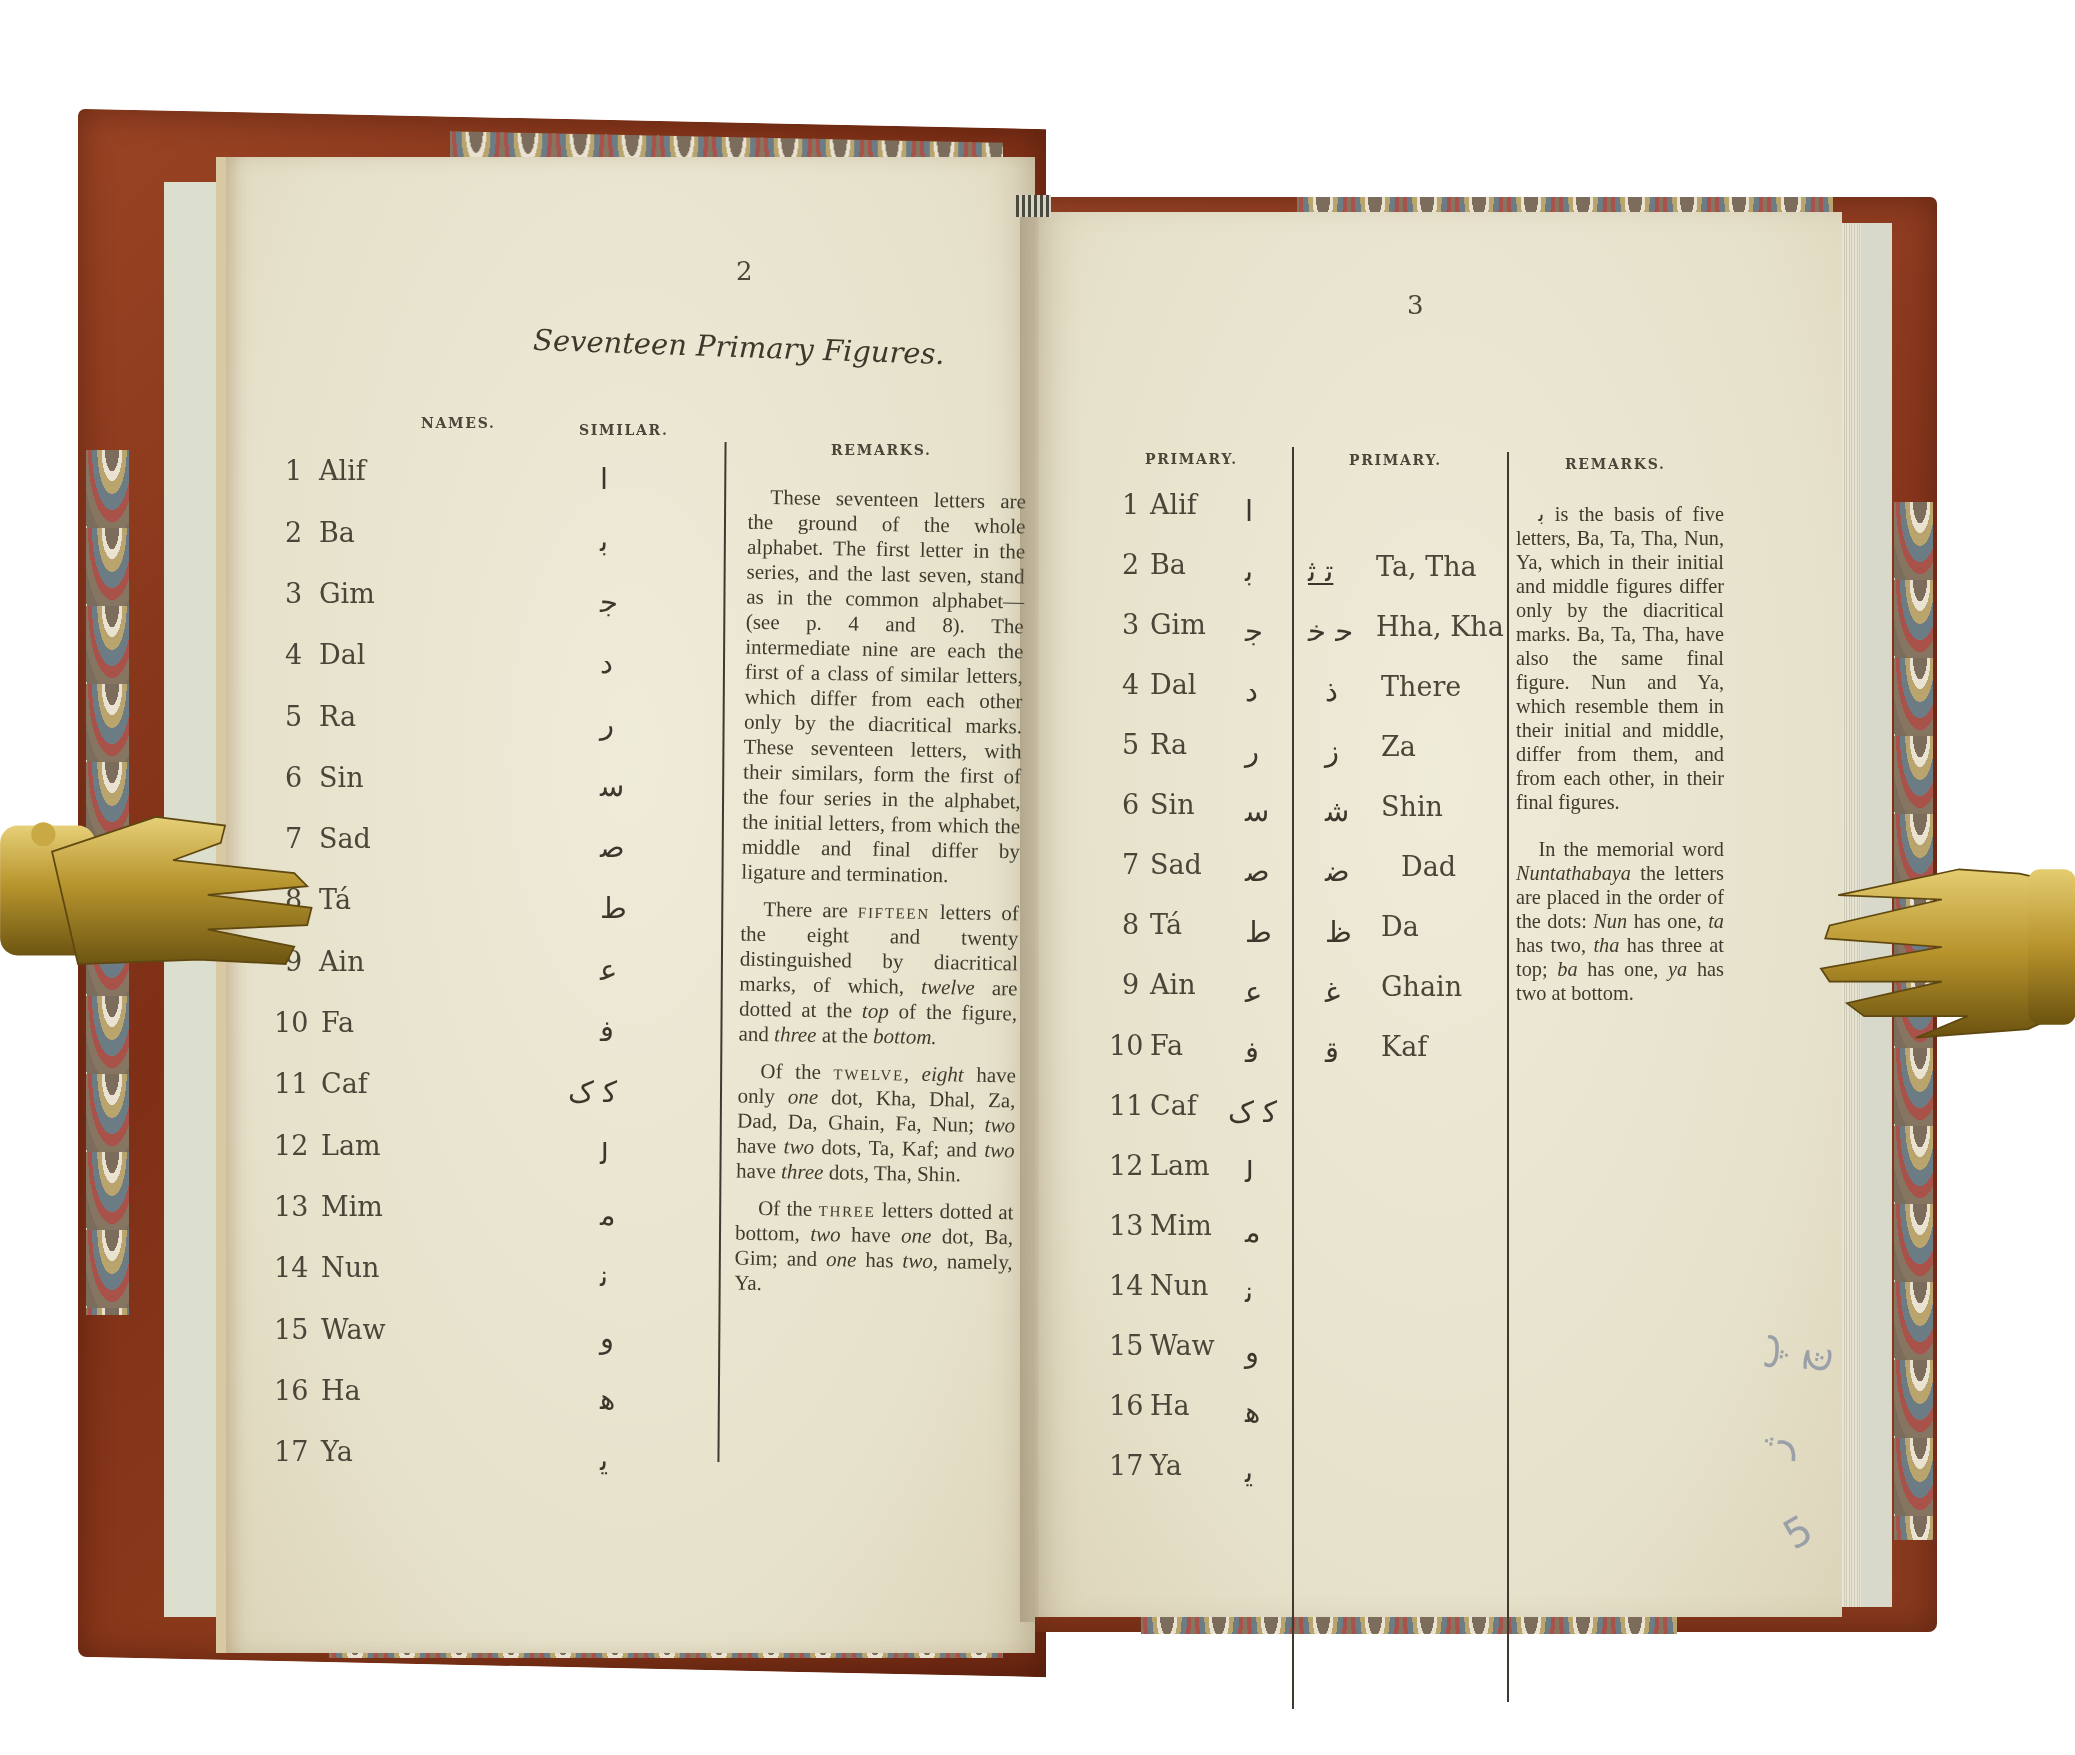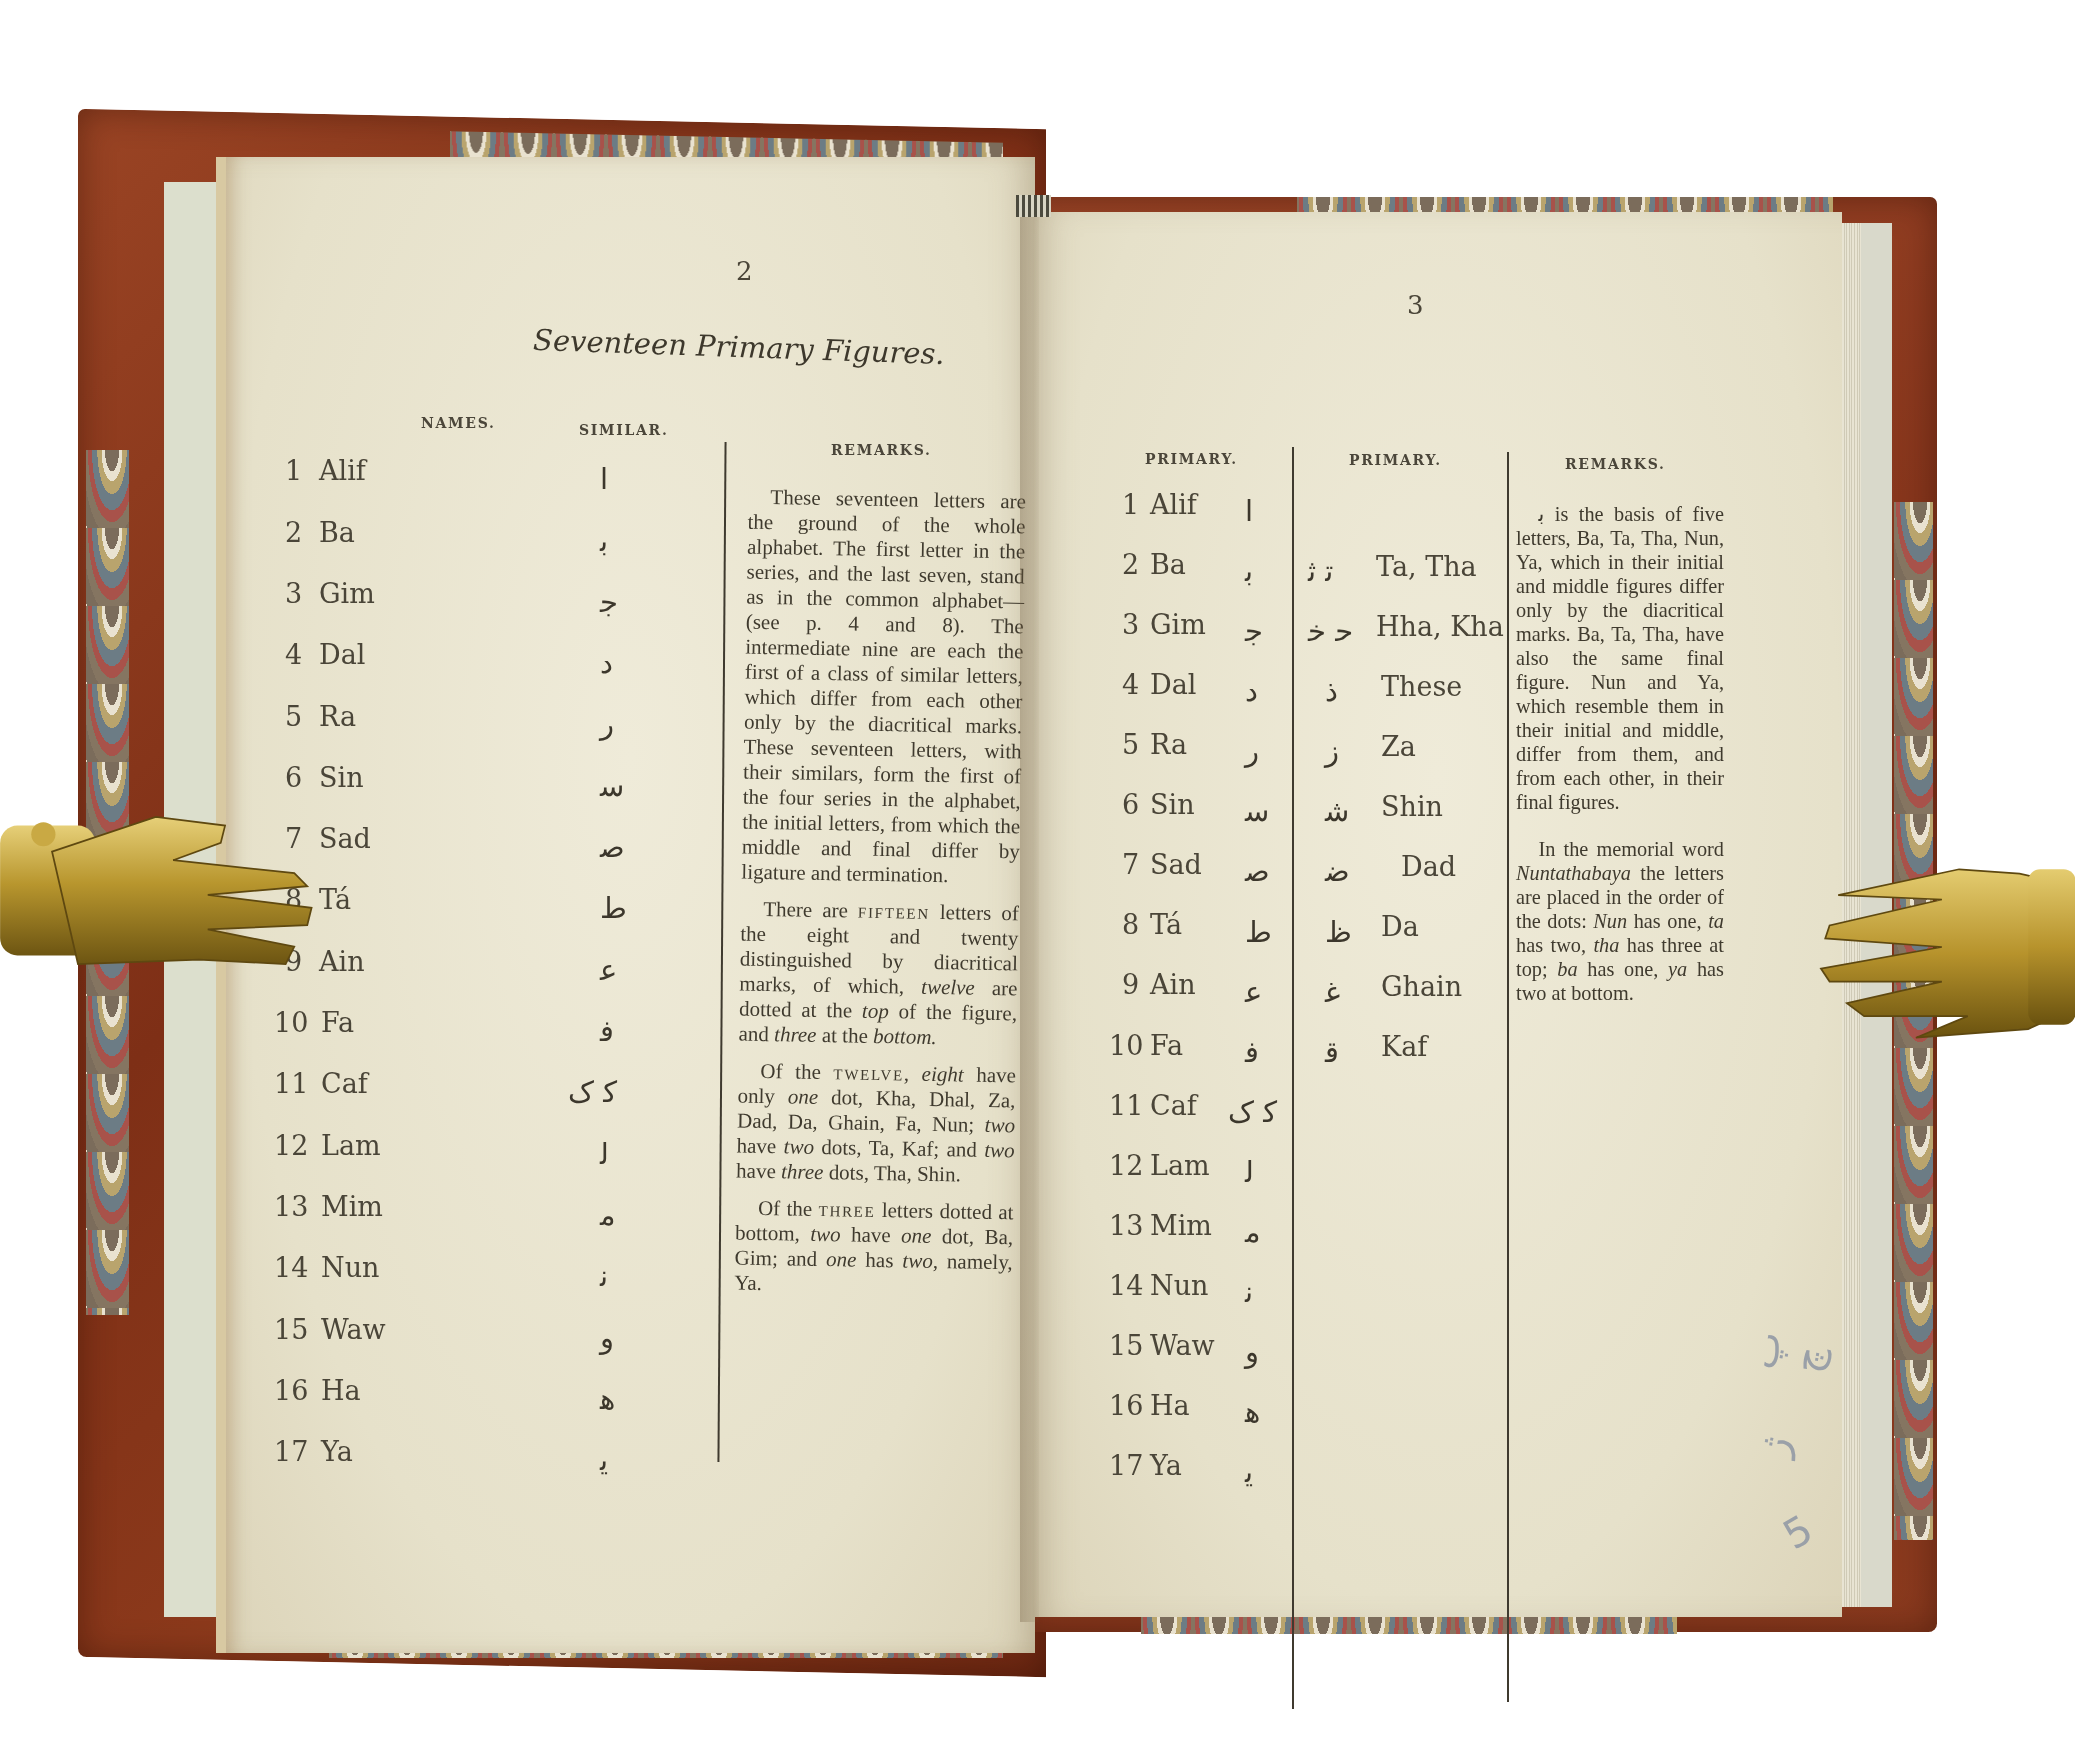--- a/index.html
+++ b/index.html
@@ -187,32 +187,32 @@
   <div class="rule" style="left:259px; top:235px; height:1262px;"></div>
   <div class="rule" style="left:474px; top:240px; height:1250px;"></div>
 
   <div id="right-rows">
       <div class="text rowname" style="left: 89px; top: 277px;">1</div>
       <div class="text rowname" style="left: 117px; top: 277px;">Alif</div>
       <div class="text arabic" dir="rtl" style="left: 212px; top: 282px;">ا</div>
       <div class="text rowname" style="left: 89px; top: 337px;">2</div>
       <div class="text rowname" style="left: 117px; top: 337px;">Ba</div>
       <div class="text arabic" dir="rtl" style="left: 212px; top: 342px;">ﺑ</div>
-      <div class="text arabic" dir="rtl" style="left: 275px; top: 342px;">ﺗ ﺛ</div>
+      <div class="text arabic" dir="rtl" style="left: 275px; top: 342px; text-decoration: underline;">ﺗ ﺛ</div>
       <div class="text similar" style="left: 343px; top: 339px;">Ta, Tha</div>
       <div class="text rowname" style="left: 89px; top: 397px;">3</div>
       <div class="text rowname" style="left: 117px; top: 397px;">Gim</div>
       <div class="text arabic" dir="rtl" style="left: 212px; top: 402px;">ﺟ</div>
       <div class="text arabic" dir="rtl" style="left: 275px; top: 402px;">ﺣ ﺧ</div>
       <div class="text similar" style="left: 343px; top: 399px;">Hha, Kha</div>
       <div class="text rowname" style="left: 89px; top: 457px;">4</div>
       <div class="text rowname" style="left: 117px; top: 457px;">Dal</div>
       <div class="text arabic" dir="rtl" style="left: 212px; top: 462px;">د</div>
       <div class="text arabic" dir="rtl" style="left: 292px; top: 462px;">ذ</div>
-      <div class="text similar" style="left: 348px; top: 459px;">These</div>
+      <div class="text similar" style="left: 348px; top: 459px;">There</div>
       <div class="text rowname" style="left: 89px; top: 517px;">5</div>
       <div class="text rowname" style="left: 117px; top: 517px;">Ra</div>
       <div class="text arabic" dir="rtl" style="left: 212px; top: 522px;">ر</div>
       <div class="text arabic" dir="rtl" style="left: 292px; top: 522px;">ز</div>
       <div class="text similar" style="left: 348px; top: 519px;">Za</div>
       <div class="text rowname" style="left: 89px; top: 577px;">6</div>
       <div class="text rowname" style="left: 117px; top: 577px;">Sin</div>
       <div class="text arabic" dir="rtl" style="left: 212px; top: 582px;">ﺳ</div>
       <div class="text arabic" dir="rtl" style="left: 292px; top: 582px;">ﺷ</div>
       <div class="text similar" style="left: 348px; top: 579px;">Shin</div>

